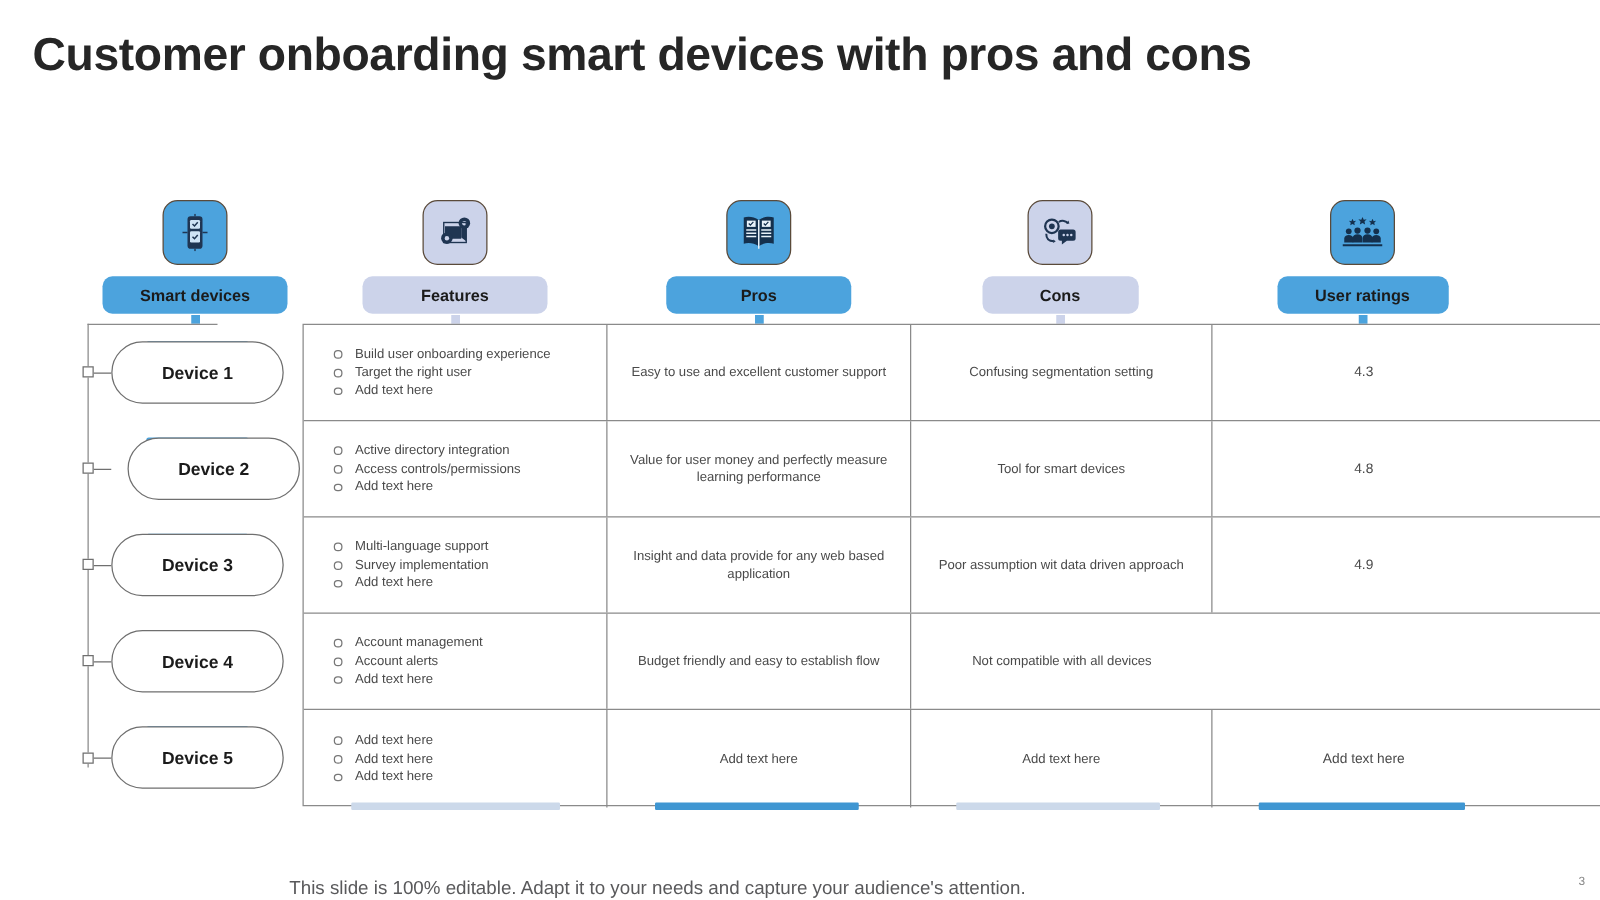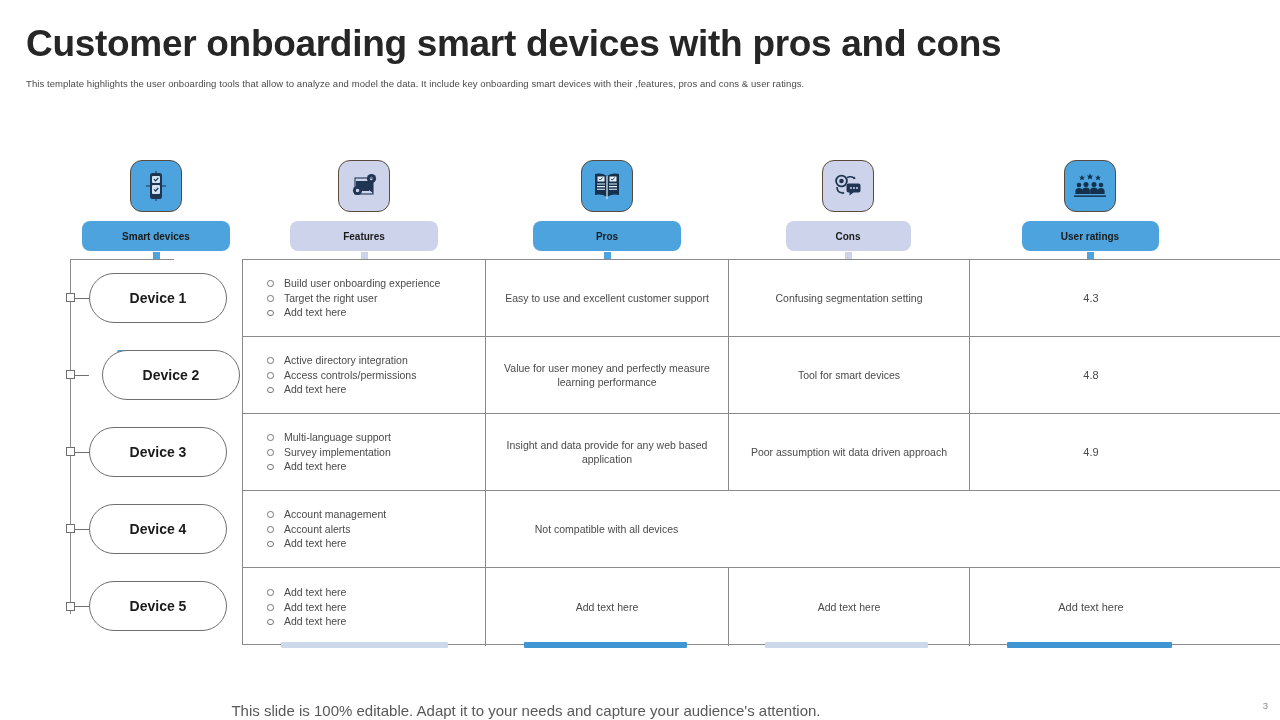--- a/index.html
+++ b/index.html
@@ -29,21 +29,21 @@
     width:52px;height:52px;border-radius:12px;
     border:1.6px solid #5a4a3a;
     display:flex;align-items:center;justify-content:center;
     box-sizing:border-box;
   }
   .ch-icon.blue{background:#4ca3dd;}
   .ch-icon.pale{background:#ccd3ea;}
   .ch-pill{
     margin-top:9px;height:30px;border-radius:8px;
     display:flex;align-items:center;justify-content:center;
-    font-size:10px;font-weight:bold;color:#1b1b1b;
+    font-size:13px;font-weight:bold;color:#1b1b1b;
     box-sizing:border-box;
   }
   .ch-pill.blue{background:#4ca3dd;}
   .ch-pill.pale{background:#ccd3ea;}
   .ch-knob{
     width:7px;height:7px;margin-top:1px;
   }
   .ch-knob.blue{background:#4ca3dd;}
   .ch-knob.pale{background:#ccd3ea;}
 
@@ -101,21 +101,20 @@
   }
   .pageno{position:absolute;right:12px;top:700px;font-size:9.5px;color:#8a8a8a;}
   svg{display:block;}
 </style>
 </head>
 <body>
 
 <div class="slide">
 
   <div class="title">Customer onboarding smart devices with pros and cons</div>
-  <div class="subtitle">This template highlights the user onboarding tools that allow to analyze and model the data. It include key onboarding smart devices with their ,features,  pros and cons &amp; user ratings.</div>
 
   <div class="colheads" id="colheads">
       <div class="colhead" style="left: 82px; width: 148px;">
         <div class="ch-icon blue">
           <svg width="26" height="30" viewBox="0 0 26 30">
             <rect x="7" y="2" width="12" height="26" rx="2.5" fill="#1f3552"></rect>
             <rect x="9" y="5" width="8" height="7" rx="1" fill="#cfe3f5"></rect>
             <path d="M11 8.2l1.6 1.6 2.6-3" stroke="#1f3552" stroke-width="1.2" fill="none"></path>
             <rect x="9" y="14" width="8" height="9" rx="1" fill="#cfe3f5"></rect>
             <path d="M11 18.4l1.6 1.6 2.6-3" stroke="#1f3552" stroke-width="1.2" fill="none"></path>
@@ -281,20 +280,23 @@
         </div>
       </div>
       <div class="trow" style="height: 77px;">
         <div class="tcell c-features">
           <ul class="flist">
             <li>Account management</li>
             <li>Account alerts</li>
             <li>Add text here</li>
           </ul>
         </div>
+        <div class="tcell c-pros">
+          <div class="celltext">Budget friendly and easy to  establish flow</div>
+        </div>
         <div class="tcell c-cons">
           <div class="celltext">Not compatible with all devices</div>
         </div>
       </div>
       <div class="trow" style="height: 78px;">
         <div class="tcell c-features">
           <ul class="flist">
             <li>Add text here</li>
             <li>Add text here</li>
             <li>Add text here</li>

